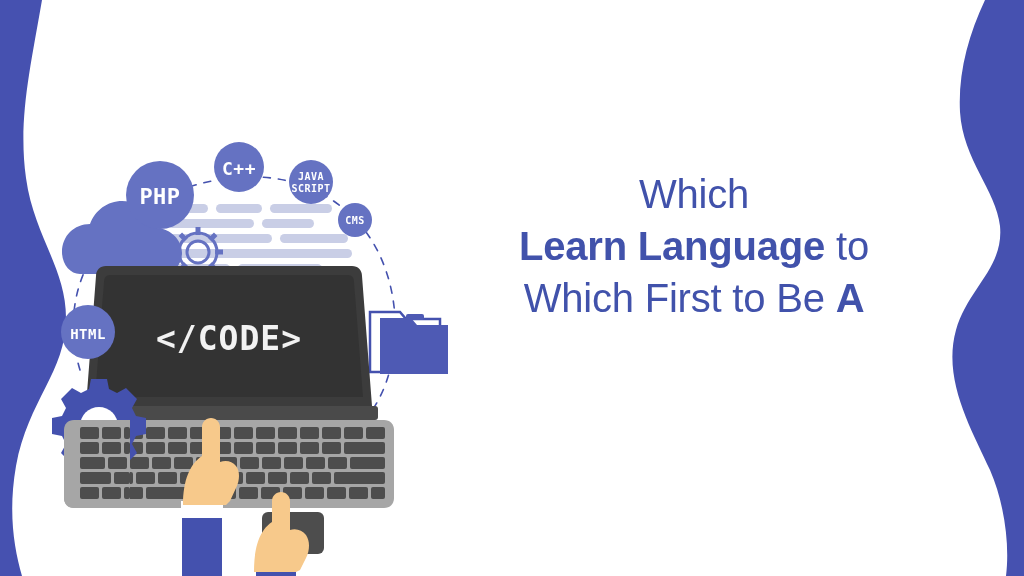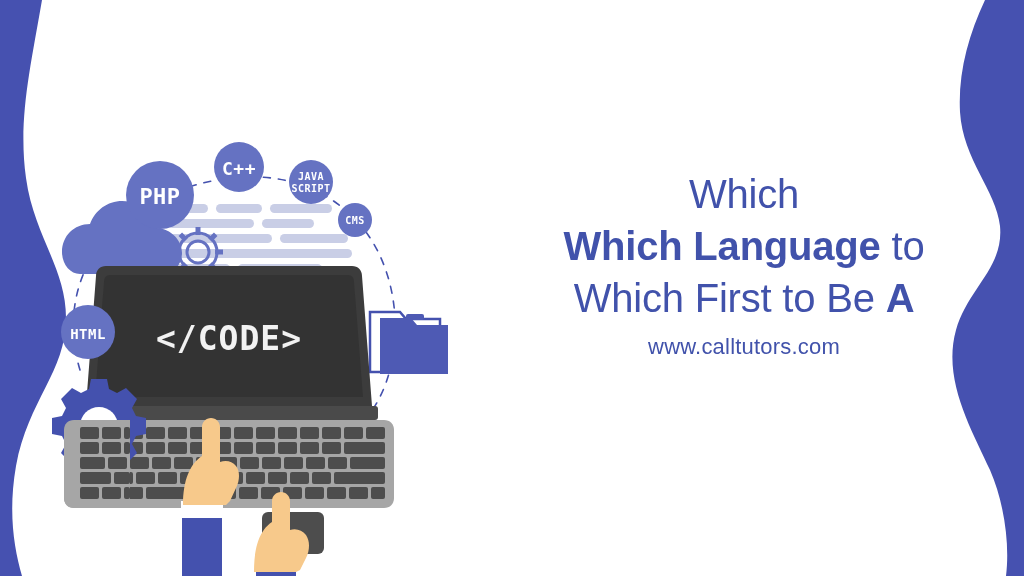--- a/index.html
+++ b/index.html
@@ -24,21 +24,21 @@
     top: 0;
     left: 0;
     width: 1024px;
     height: 576px;
     pointer-events: none;
   }
 
   
   .headline-block {
     position: absolute;
-    left: 510px;
+    left: 460px;
     top: 168px;
     width: 468px;
     text-align: center;
   }
   .headline {
     margin: 0;
     color: #4152AB;
     font-size: 40px;
     line-height: 52px;
     font-weight: 400;
@@ -289,19 +289,18 @@
         <circle cx="48" cy="212" r="27" fill="#6572C2"></circle>
         <text class="bubble-text" x="48" y="219" font-size="14">HTML</text>
       </g>
 
     </svg>
   </div>
 
   <div class="headline-block">
     <h1 class="headline">
       <span>Which</span><br>
-      <b>Which Language</b><span> to</span><br>
+      <b>Learn Language</b><span> to</span><br>
       <span>Which First to Be </span><b>A</b><br>
     </h1>
-    <p class="site-url">www.calltutors.com</p>
   </div>
 
 </div>
 
 </body></html>

